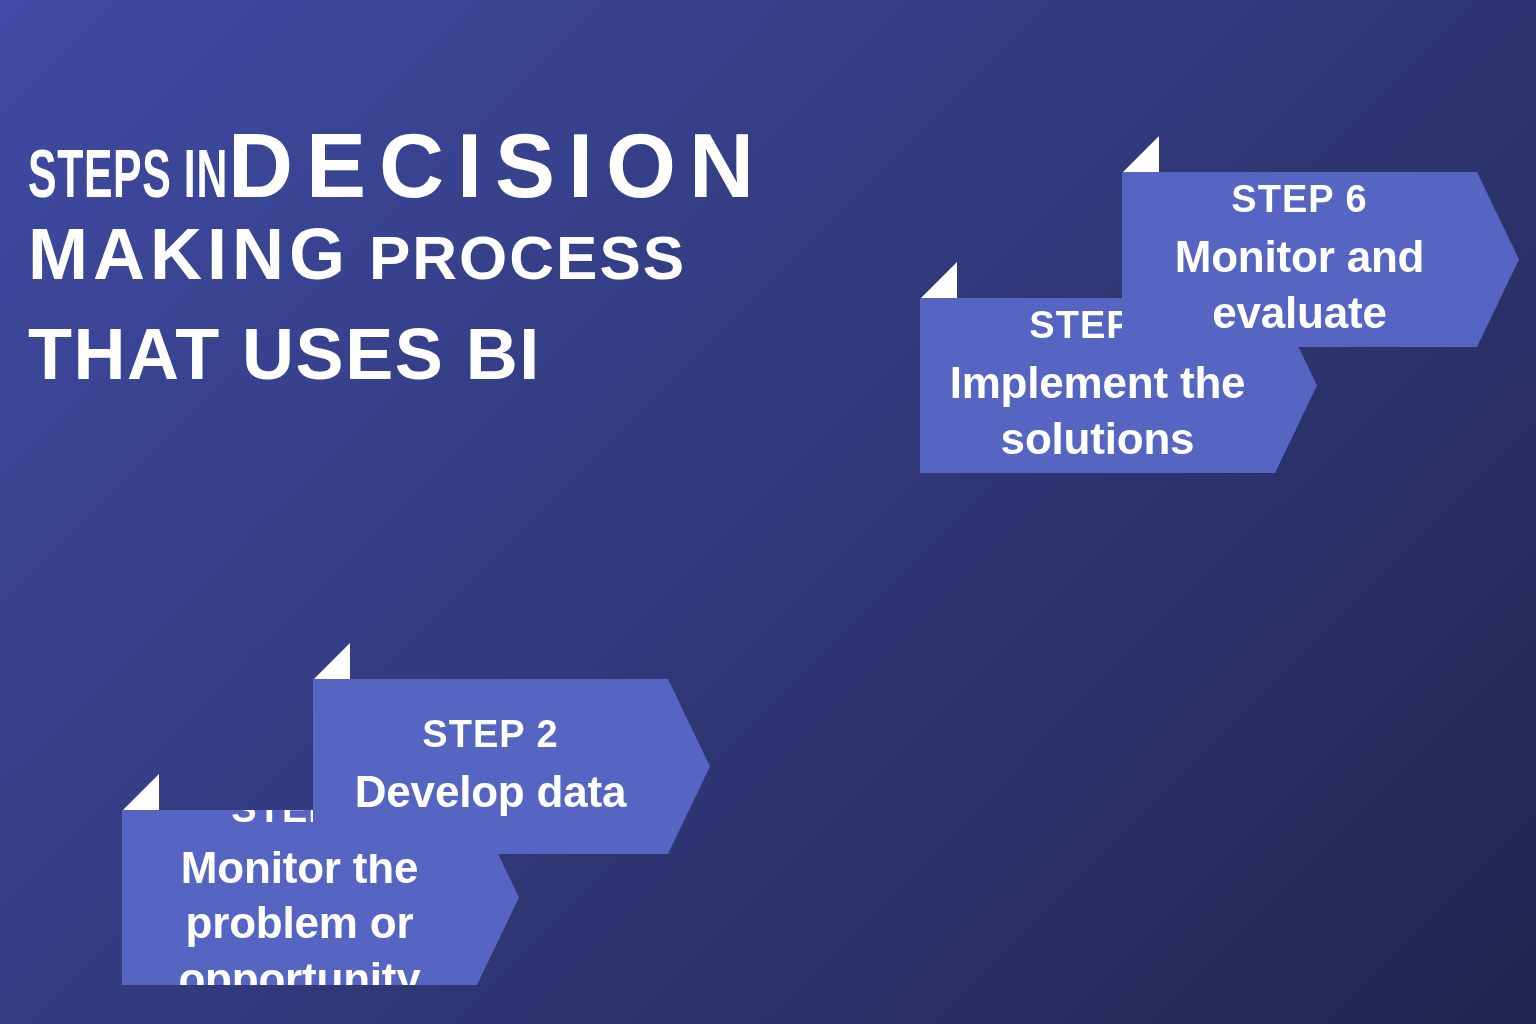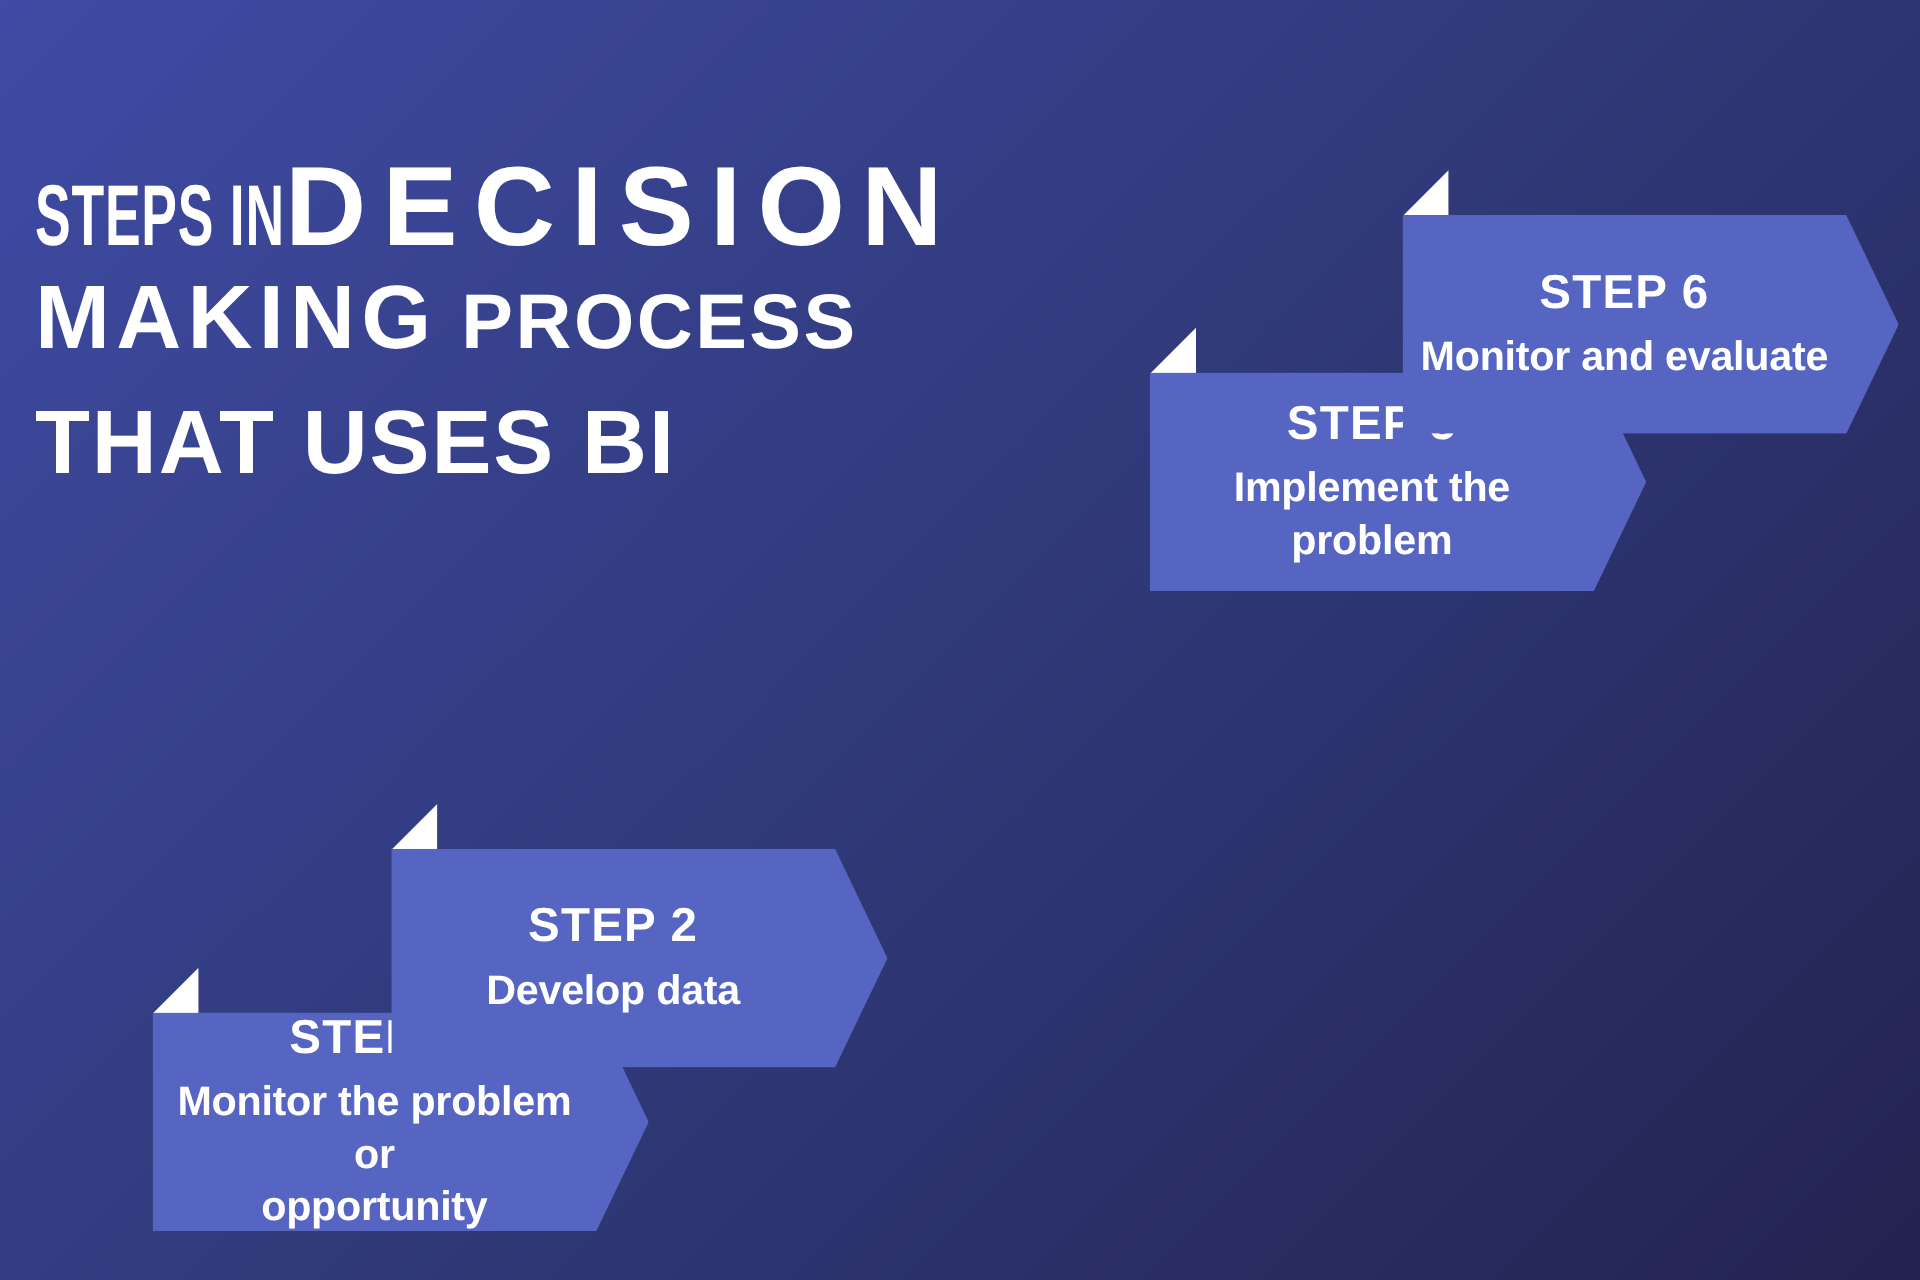--- a/index.html
+++ b/index.html
@@ -38,21 +38,21 @@
     background:var(--banner, #5565C1);
     clip-path:polygon(0 0, 355px 0, 100% 50%, 355px 100%, 0 100%);
     box-sizing:border-box;
     padding-right:46px;padding-left:4px;
     display:flex;flex-direction:column;justify-content:center;align-items:center;
     row-gap:8px;
     color:var(--text, #FFFFFF);
     text-align:center;
   }
   .step-label{font-size:38px;font-weight:bold;line-height:1.15;letter-spacing:1px;}
-  .step-desc{font-size:33px;font-weight:bold;line-height:1.27;letter-spacing:-0.2px;white-space:pre-line;}
+  .step-desc{font-size:44px;font-weight:bold;line-height:1.27;letter-spacing:-0.2px;white-space:pre-line;}
 </style>
 </head>
 <body>
 
 <div class="canvas">
 
   <div class="t-line t1">
     <span class="cond-wrap"><span class="cond">STEPS IN</span></span><span class="t1-big">DECISION</span>
   </div>
   <div class="t-line t2">
@@ -77,21 +77,21 @@
     </div>
   </div>
 
 
 
   <div class="step" style="left:920px;top:261px;">
     <div class="fold"></div>
     <div class="banner">
       <div class="step-label">STEP 5</div>
       <div class="step-desc">Implement the
-problem</div>
+solutions</div>
     </div>
   </div>
 
   <div class="step" style="left:1122px;top:135px;">
     <div class="fold"></div>
     <div class="banner">
       <div class="step-label">STEP 6</div>
       <div class="step-desc">Monitor and evaluate</div>
     </div>
   </div>

